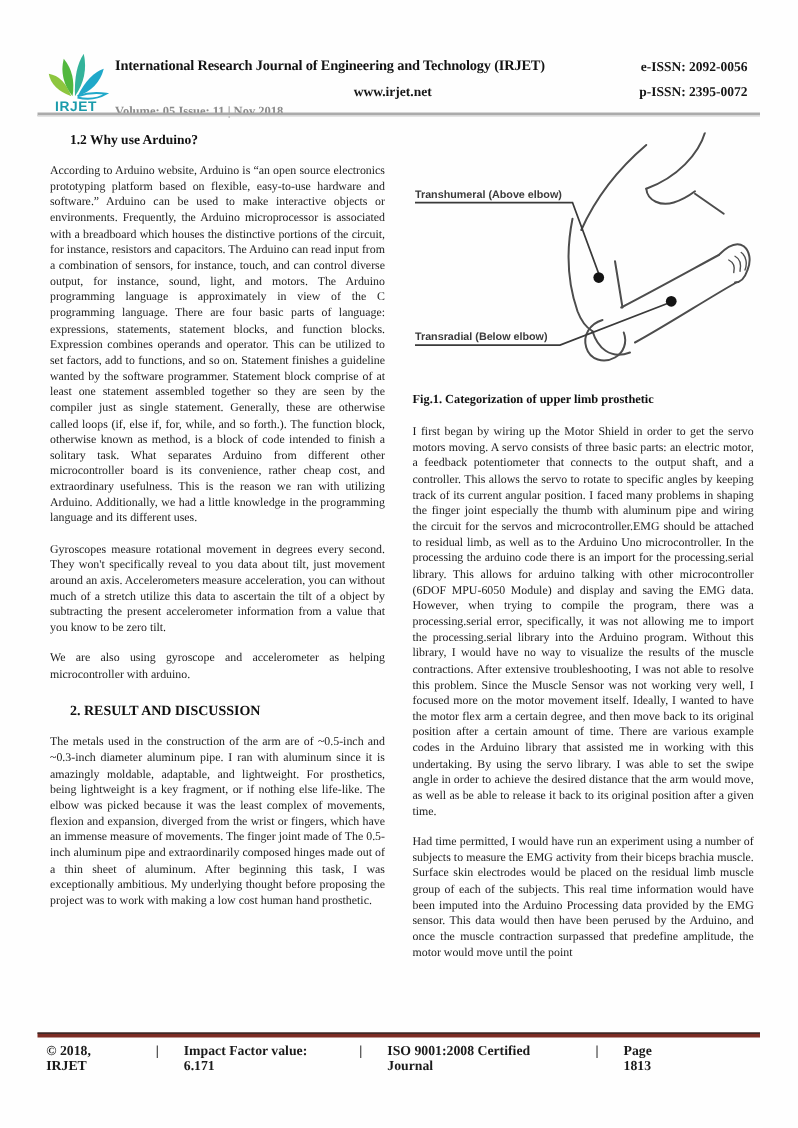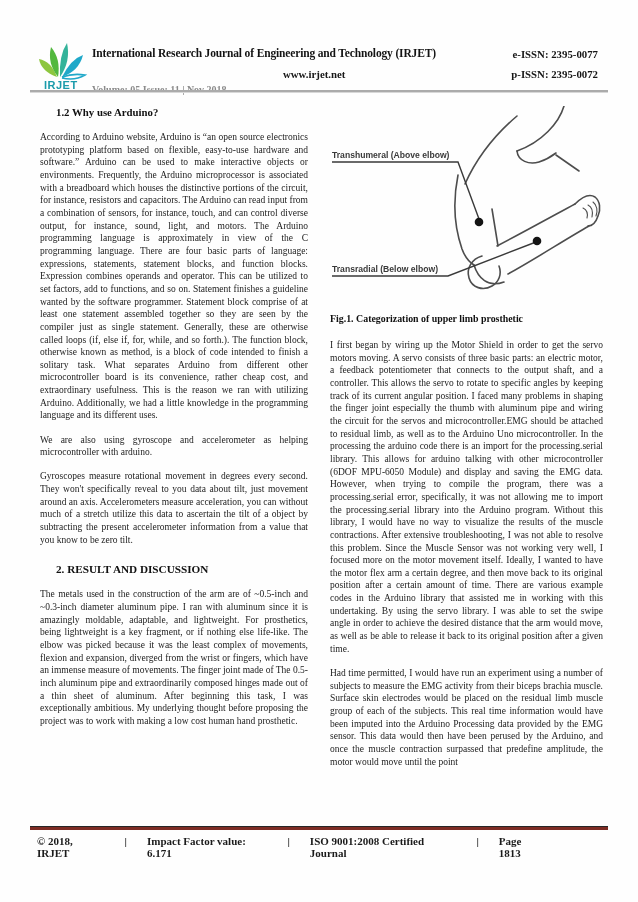--- a/index.html
+++ b/index.html
@@ -40,32 +40,32 @@
       <g>
         <path d="M20,36 Q4,30 2,18 Q14,20 20,36" fill="#8dc63f"></path>
         <path d="M21,36 Q10,22 14,6 Q24,18 21,36" fill="#52b83e"></path>
         <path d="M23,36 Q22,14 30,2 Q34,20 23,36" fill="#33b39a"></path>
         <path d="M25,36 Q34,18 46,14 Q42,30 25,36" fill="#1fa8c9"></path>
         <path d="M25,36 Q36,32 48,34 Q38,40 25,37" fill="none" stroke="#1fa8c9" stroke-width="1.6"></path>
       </g>
       <text x="7" y="48" font-family="Liberation Sans, sans-serif" font-size="11" font-weight="bold" fill="#1a9bab" letter-spacing="0.5">IRJET</text>
     </svg>
     <div class="journal-title">International Research Journal of Engineering and Technology (IRJET)</div>
-    <div class="eissn">e-ISSN: 2395-0077</div>
+    <div class="eissn">e-ISSN: 2092-0056</div>
     <div class="volume">Volume: 05 Issue: 11 | Nov 2018</div>
     <div class="website">www.irjet.net</div>
     <div class="pissn">p-ISSN: 2395-0072</div>
     <div class="header-rule"></div>
   </div>
 
   <div class="col-left">
     <div class="section-heading">1.2 Why use Arduino?</div>
     <p class="body-text">According to Arduino website, Arduino is “an open source electronics prototyping platform based on flexible, easy-to-use hardware and software.” Arduino can be used to make interactive objects or environments. Frequently, the Arduino microprocessor is associated with a breadboard which houses the distinctive portions of the circuit, for instance, resistors and capacitors. The Arduino can read input from a combination of sensors, for instance, touch, and can control diverse output, for instance, sound, light, and motors. The Arduino programming language is approximately in view of the C programming language. There are four basic parts of language: expressions, statements, statement blocks, and function blocks. Expression combines operands and operator. This can be utilized to set factors, add to functions, and so on. Statement finishes a guideline wanted by the software programmer. Statement block comprise of at least one statement assembled together so they are seen by the compiler just as single statement. Generally, these are otherwise called loops (if, else if, for, while, and so forth.). The function block, otherwise known as method, is a block of code intended to finish a solitary task. What separates Arduino from different other microcontroller board is its convenience, rather cheap cost, and extraordinary usefulness. This is the reason we ran with utilizing Arduino. Additionally, we had a little knowledge in the programming language and its different uses.</p>
+    <p class="body-text">Gyroscopes measure rotational movement in degrees every second. They won't specifically reveal to you data about tilt, just movement around an axis. Accelerometers measure acceleration, you can without much of a stretch utilize this data to ascertain the tilt of a object by subtracting the present accelerometer information from a value that you know to be zero tilt.</p>
     <p class="body-text">We are also using gyroscope and accelerometer as helping microcontroller with arduino.</p>
-    <p class="body-text">Gyroscopes measure rotational movement in degrees every second. They won't specifically reveal to you data about tilt, just movement around an axis. Accelerometers measure acceleration, you can without much of a stretch utilize this data to ascertain the tilt of a object by subtracting the present accelerometer information from a value that you know to be zero tilt.</p>
     <div class="section-heading second">2. RESULT AND DISCUSSION</div>
     <p class="body-text">The metals used in the construction of the arm are of ~0.5-inch and ~0.3-inch diameter aluminum pipe. I ran with aluminum since it is amazingly moldable, adaptable, and lightweight. For prosthetics, being lightweight is a key fragment, or if nothing else life-like. The elbow was picked because it was the least complex of movements, flexion and expansion, diverged from the wrist or fingers, which have an immense measure of movements. The finger joint made of The 0.5-inch aluminum pipe and extraordinarily composed hinges made out of a thin sheet of aluminum. After beginning this task, I was exceptionally ambitious. My underlying thought before proposing the project was to work with making a low cost human hand prosthetic.</p>
   </div>
 
   <div class="col-right">
     <div class="figure-wrap">
       <svg width="273" height="197" viewBox="0 0 273 197">
         <g fill="none" stroke="#4d4d4d" stroke-width="1.6" stroke-linecap="round">
 
           <path d="M234,0 C229,17 212,36 187,45"></path>

